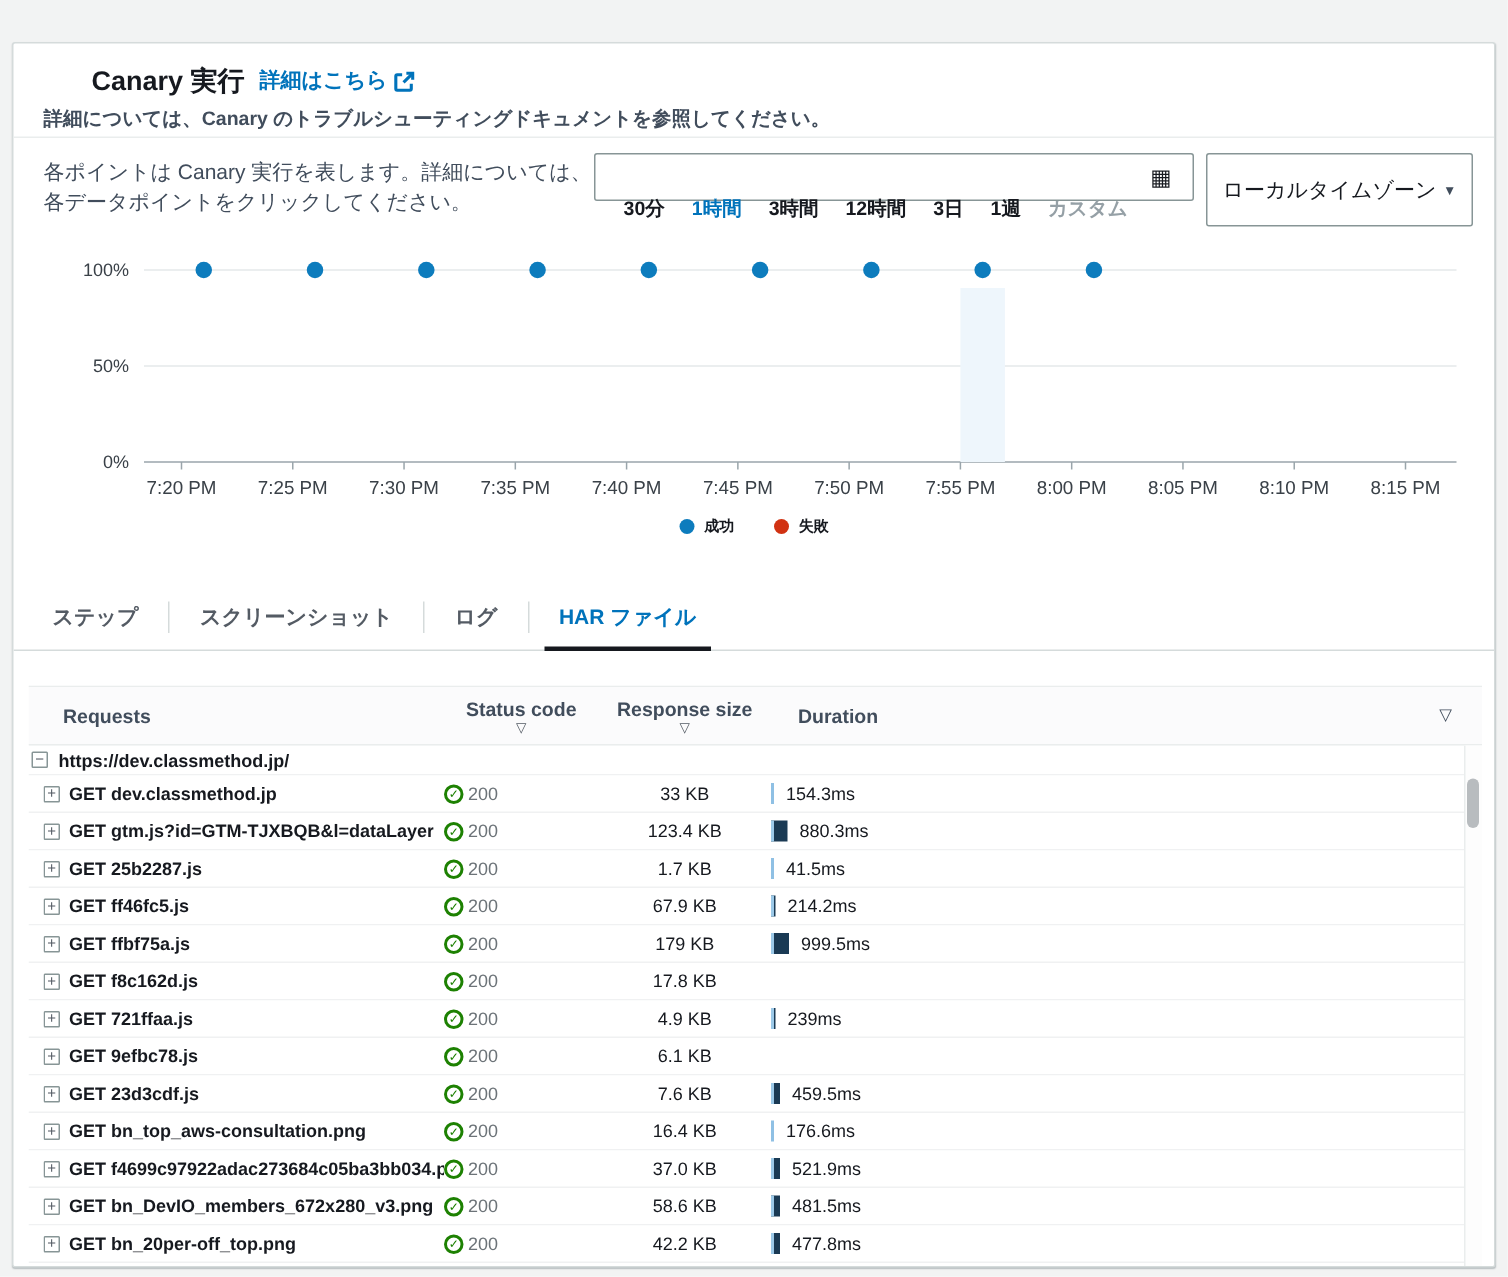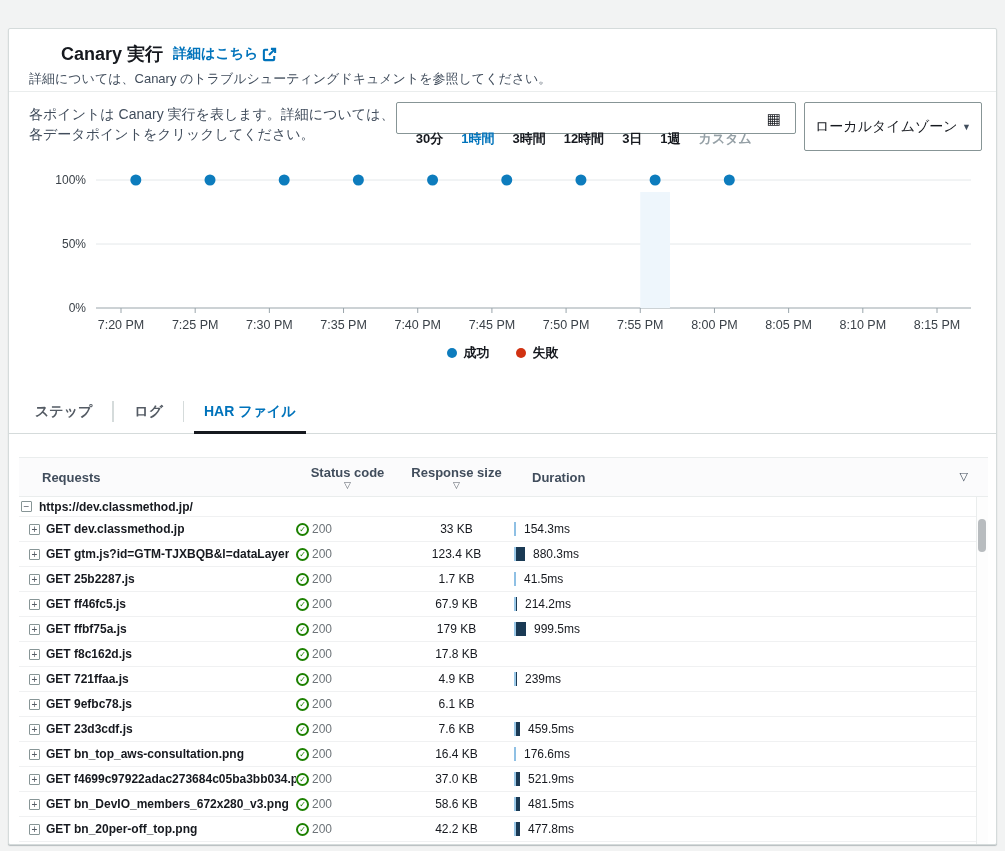--- a/index.html
+++ b/index.html
@@ -9,21 +9,21 @@
   .card { position:absolute; left:8px; top:28px; width:989px; height:817px;
     background:#fff; border:1px solid #d5dbdb; border-radius:2px;
     box-shadow:0 1px 1px 0 rgba(0,28,36,.25); overflow:hidden; }
 
   
   .hdr { height:62px; padding:13px 20px 0 20px; }
   .hdr-row { display:flex; align-items:center; gap:10px;margin-left:32px; }
   .hdr-title { font-size:18px; font-weight:bold; color:#16191f; }
   .hdr-link { display:flex; align-items:center; gap:4px; color:#0073bb;
     font-size:14px; font-weight:bold; cursor:pointer; }
-  .hdr-desc { margin-top:4px; font-size:13px; color:#414d5c; }
+  .hdr-desc { margin-top:4px; font-size:13px; color:#414d5c;font-weight:bold; }
   .divider { border-top:1px solid #eaeded; }
 
   
   .chart-sec { position:relative; height:298px; }
   .hint { position:absolute; left:20px; top:12px; width:380px;
     font-size:14px; color:#414d5c; line-height:1.45; }
   .controls { position:absolute; right:14px; top:10px; display:flex; gap:8px; }
   .seg { display:flex; align-items:center; border:1px solid #879596;
     border-radius:2px; height:32px; padding:0 10px; background:#fff; }
   .seg-btn { padding:0 9px; font-size:13px; font-weight:bold; color:#16191f;
@@ -31,21 +31,21 @@
   .seg-btn.active { color:#0073bb; }
   .seg-btn.disabled { color:#95a0a6; cursor:default; }
   .cal { font-size:15px; color:#16191f; padding:0 4px 0 6px; cursor:pointer; line-height:1; }
   .tz-select { display:flex; align-items:center; justify-content:space-between;
     border:1px solid #879596; border-radius:2px; height:49px; width:178px;
     padding:0 10px; font-size:14px; color:#16191f; background:#fff; cursor:pointer; }
   .tz-caret { font-size:9px; color:#414d5c; }
   .chart-wrap { position:absolute; left:12px; top:70px; }
   .legend { position:absolute; left:0; right:0; top:252px; display:flex;
     justify-content:center; gap:26px; }
-  .legend-item { display:flex; align-items:center; gap:7px; font-size:13px;
+  .legend-item { display:flex; align-items:center; gap:7px; font-size:10px;
     font-weight:bold; color:#16191f; }
   .legend-dot { width:10px; height:10px; border-radius:50%; }
 
   
   .tabs-sec { height:44px; display:flex; align-items:stretch; padding-left:6px;
     border-bottom:1px solid #d5dbdb; }
   .tab { display:flex; align-items:center; padding:0 20px; font-size:14px;
     font-weight:bold; color:#545b64; cursor:pointer; position:relative; }
   .tab-sep { width:1px; background:#d5dbdb; margin:11px 0; }
   .tab.active { color:#0073bb; }
@@ -194,20 +194,21 @@
       <span class="legend-item">
         <span class="legend-dot" style="background: rgb(209, 50, 18);"></span>
         <span>失敗</span>
       </span>
     </div>
   </div>
 
   <div class="tabs-sec">
     <div class="tab">ステップ</div>
     <div class="tab-sep"></div>
+    <div class="tab">スクリーンショット</div>
     <div class="tab-sep"></div>
     <div class="tab">ログ</div>
     <div class="tab-sep"></div>
     <div class="tab active">HAR ファイル</div>
   </div>
 
   <div class="table-wrap">
     <div class="thead">
       <div class="th-requests">Requests</div>
       <div class="th-stack">

